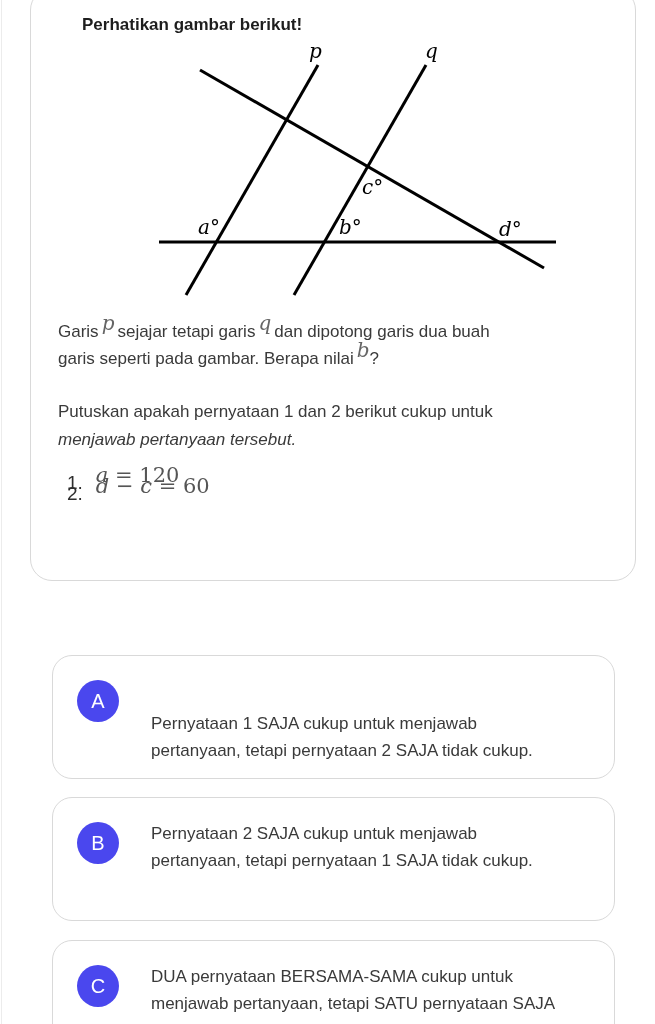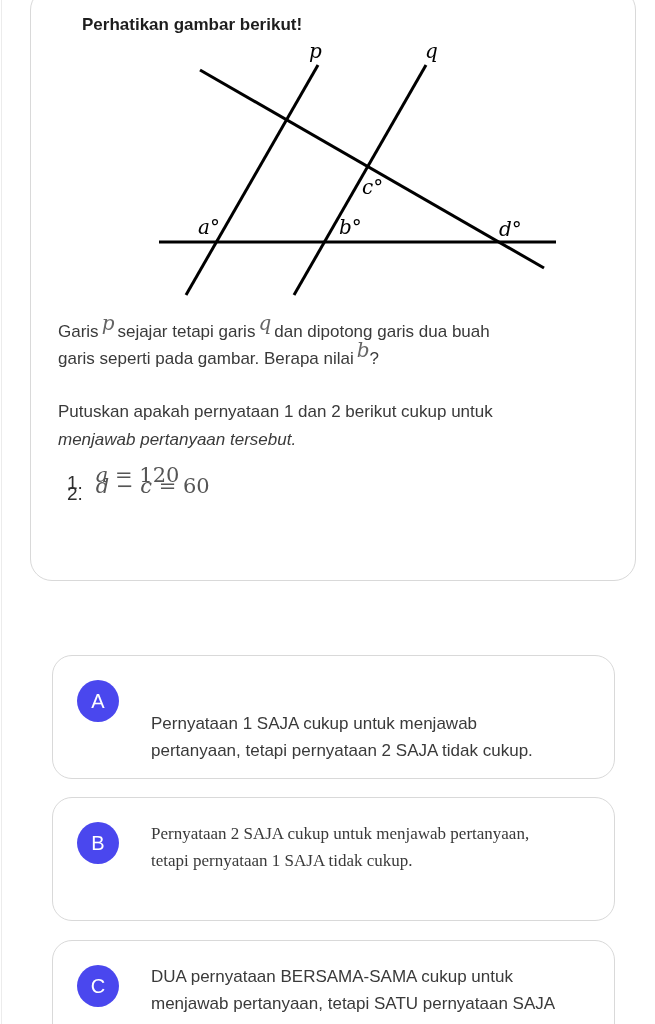--- a/index.html
+++ b/index.html
@@ -59,19 +59,19 @@
   <span>2.</span><span class="expr"><i>d</i><span> − </span><i>c</i><span> = 60</span></span>
 </div>
 
 <div class="opt" style="top:655px;height:124px;">
   <div class="badge" style="top:24px;">A</div>
   <div class="otext" style="top:22px;margin-top:32px;">Pernyataan 1 SAJA cukup untuk menjawab pertanyaan, tetapi pernyataan 2 SAJA tidak cukup.</div>
 </div>
 
 <div class="opt" style="top:797px;height:124px;">
   <div class="badge" style="top:24px;">B</div>
-  <div class="otext" style="top:22px;font-family:Liberation Serif, serif;">Pernyataan 2 SAJA cukup untuk menjawab pertanyaan, tetapi pernyataan 1 SAJA tidak cukup.</div>
+  <div class="otext" style="top:22px;">Pernyataan 2 SAJA cukup untuk menjawab pertanyaan, tetapi pernyataan 1 SAJA tidak cukup.</div>
 </div>
 
 <div class="opt" style="top:940px;height:124px;">
   <div class="badge" style="top:24px;">C</div>
   <div class="otext" style="top:22px;">DUA pernyataan BERSAMA-SAMA cukup untuk menjawab pertanyaan, tetapi SATU pernyataan SAJA tidak cukup.</div>
 </div>
 
 </body></html>

